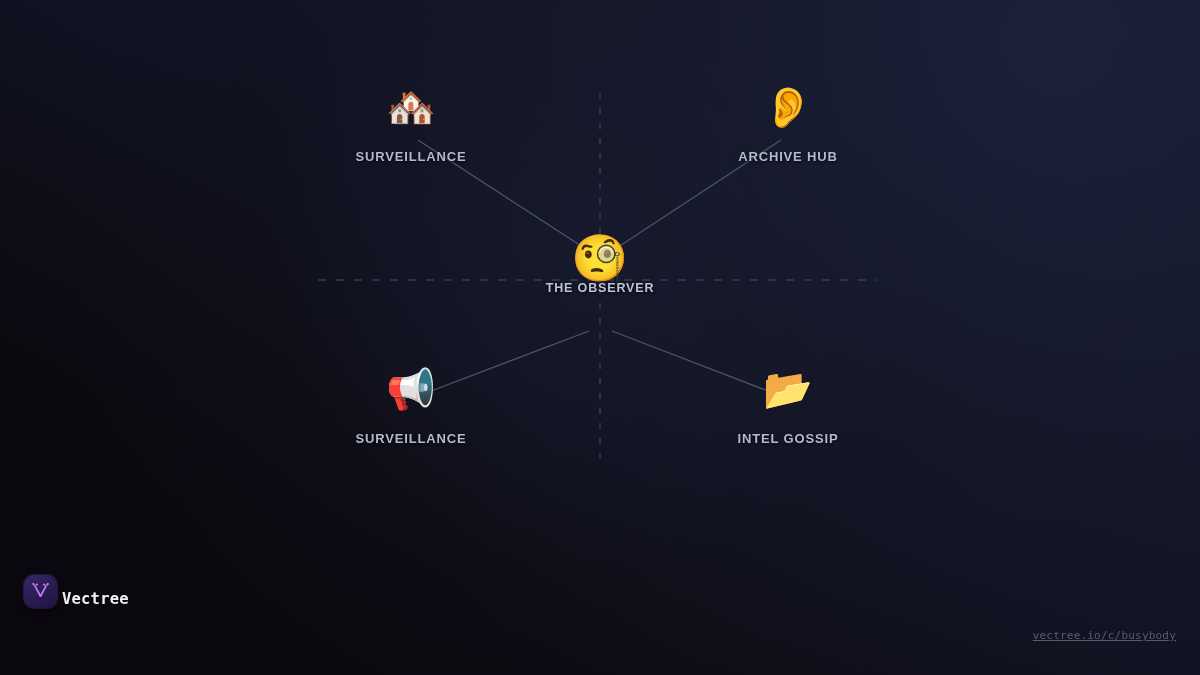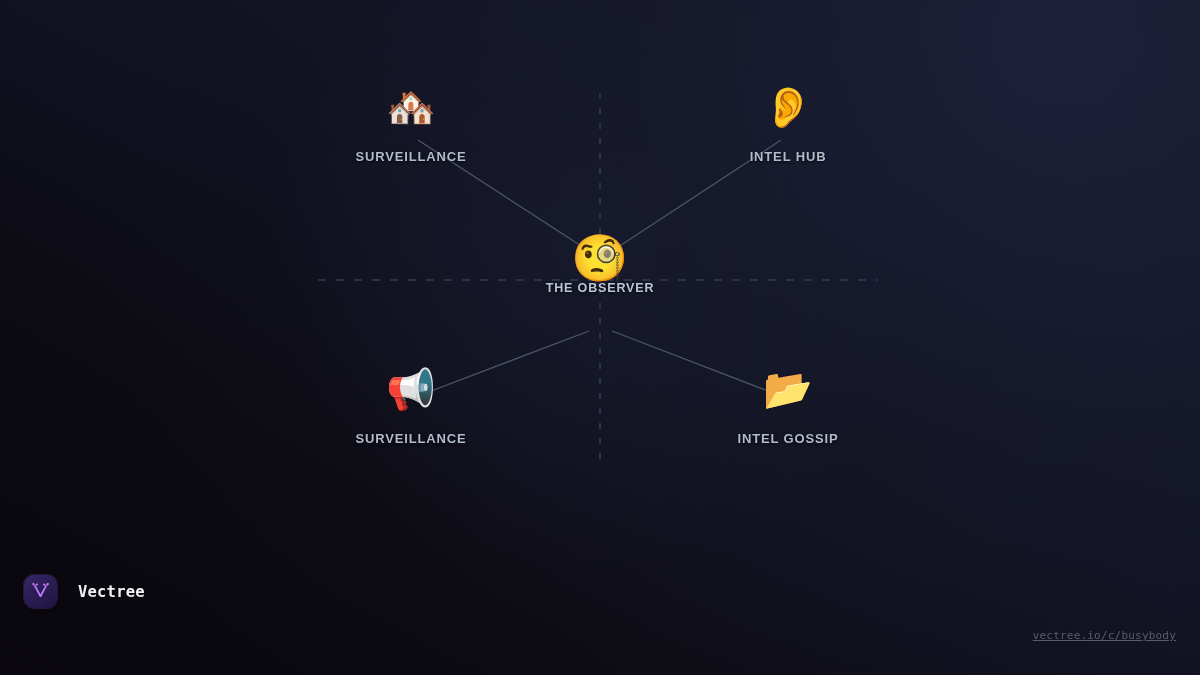--- a/index.html
+++ b/index.html
@@ -73,22 +73,22 @@
     position:absolute;
     left:0; right:0; bottom:0;
     height:118px;
     padding:0 24px;
   }
 
   #brand-row {
     position:absolute;
     left:24px; top:18px;
     display:flex;
-    align-items:center;
-    gap:21px;
+    align-items:flex-end;
+    gap:5px;
   }
 
   #brand-mark {
     width:33px; height:33px;
     border-radius:10px;
     background:linear-gradient(145deg, #39276b 0%, #2a1d52 50%, #1d1540 100%);
     box-shadow:0 0 0 1px rgba(139,92,246,0.22), 0 2px 8px rgba(0,0,0,0.5);
     display:flex;
     align-items:center;
     justify-content:center;
@@ -146,21 +146,21 @@
     <span class="node-label">THE OBSERVER</span>
   </div>
 
   <div class="node leaf" style="left:411px; top:125px;">
     <span class="node-emoji">🏘️</span>
     <span class="node-label">SURVEILLANCE</span>
   </div>
 
   <div class="node leaf" style="left:788px; top:125px;">
     <span class="node-emoji">👂</span>
-    <span class="node-label">INTEL HUB</span>
+    <span class="node-label">ARCHIVE HUB</span>
   </div>
 
   <div class="node leaf" style="left:411px; top:407px;">
     <span class="node-emoji">📢</span>
     <span class="node-label">SURVEILLANCE</span>
   </div>
 
   <div class="node leaf" style="left:788px; top:407px;">
     <span class="node-emoji">📂</span>
     <span class="node-label">INTEL GOSSIP</span>

